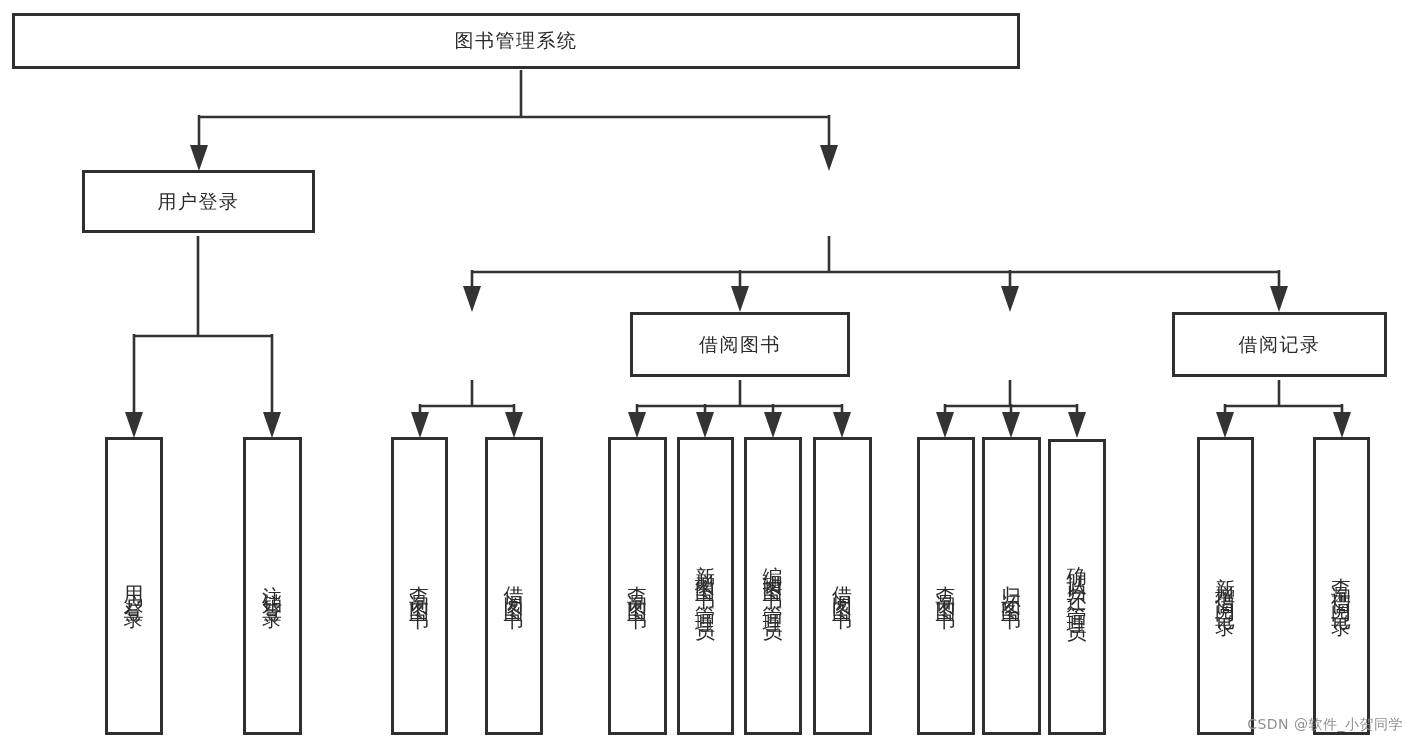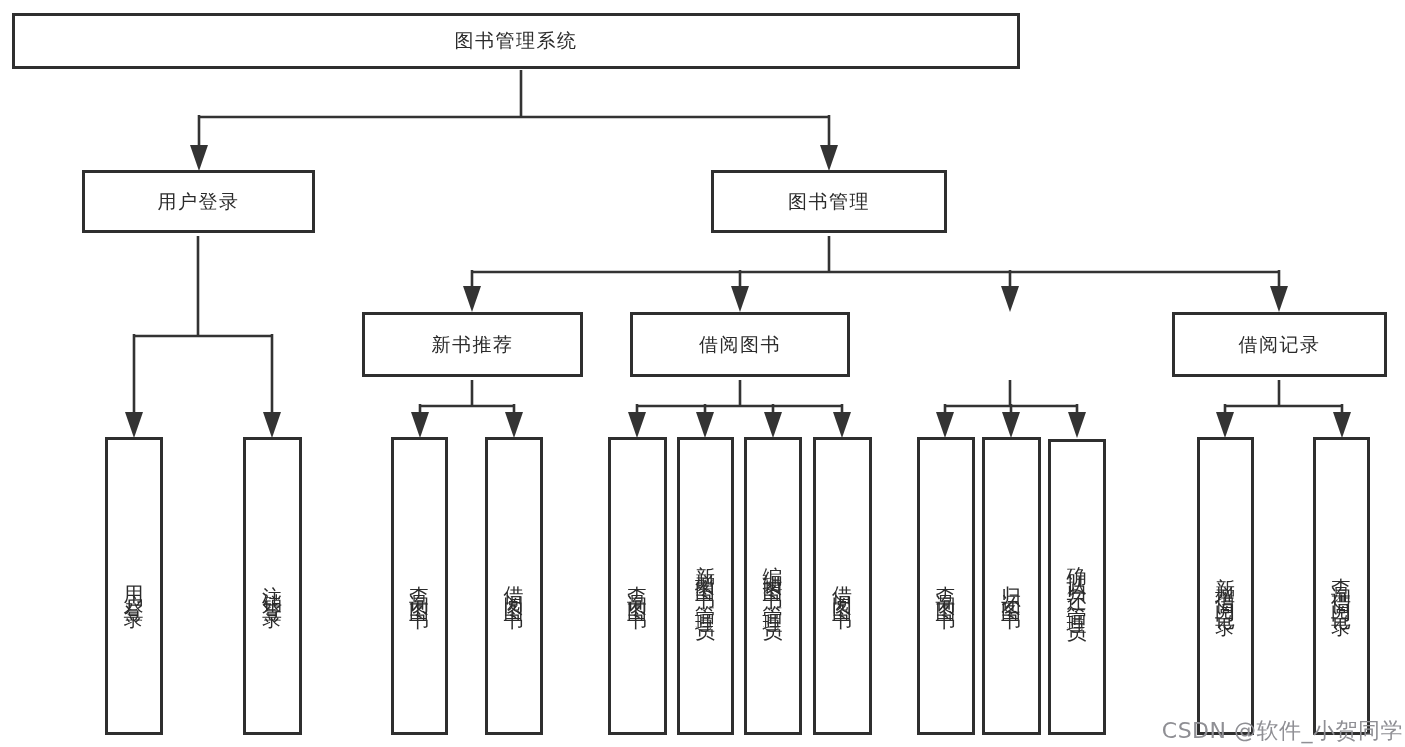--- a/index.html
+++ b/index.html
@@ -33,21 +33,21 @@
   .box.v span{
     writing-mode:vertical-rl;
     font-size:20px;
     letter-spacing:8px;
     color:var(--text);
     line-height:1.0;
   }
   .watermark{
     position:absolute;
     right:2px;top:716px;
-    font-size:22px;
+    font-size:14px;
     color:var(--wm);
     letter-spacing:0.5px;
     white-space:nowrap;
     z-index:5;
   }
 </style>
 </head>
 <body>
 
 <div class="stage">
@@ -102,27 +102,21 @@
     </g>
   </svg>
 
   <div class="box h" style="left:12px;top:13px;width:1008px;height:56px">
     <span>图书管理系统</span>
   </div>
 
   <div class="box h" style="left:82px;top:170px;width:233px;height:63px">
     <span>用户登录</span>
   </div>
-  <div class="box h" style="left:711px;top:170px;width:236px;height:63px">
-    <span>图书管理</span>
-  </div>
 
-  <div class="box h" style="left:362px;top:312px;width:221px;height:65px">
-    <span>新书推荐</span>
-  </div>
   <div class="box h" style="left:630px;top:312px;width:220px;height:65px">
     <span>借阅图书</span>
   </div>
   <div class="box h" style="left:1172px;top:312px;width:215px;height:65px">
     <span>借阅记录</span>
   </div>
 
   <div class="box v" style="left:105px;top:437px;width:58px;height:298px">
     <span>用户登录</span>
   </div>

